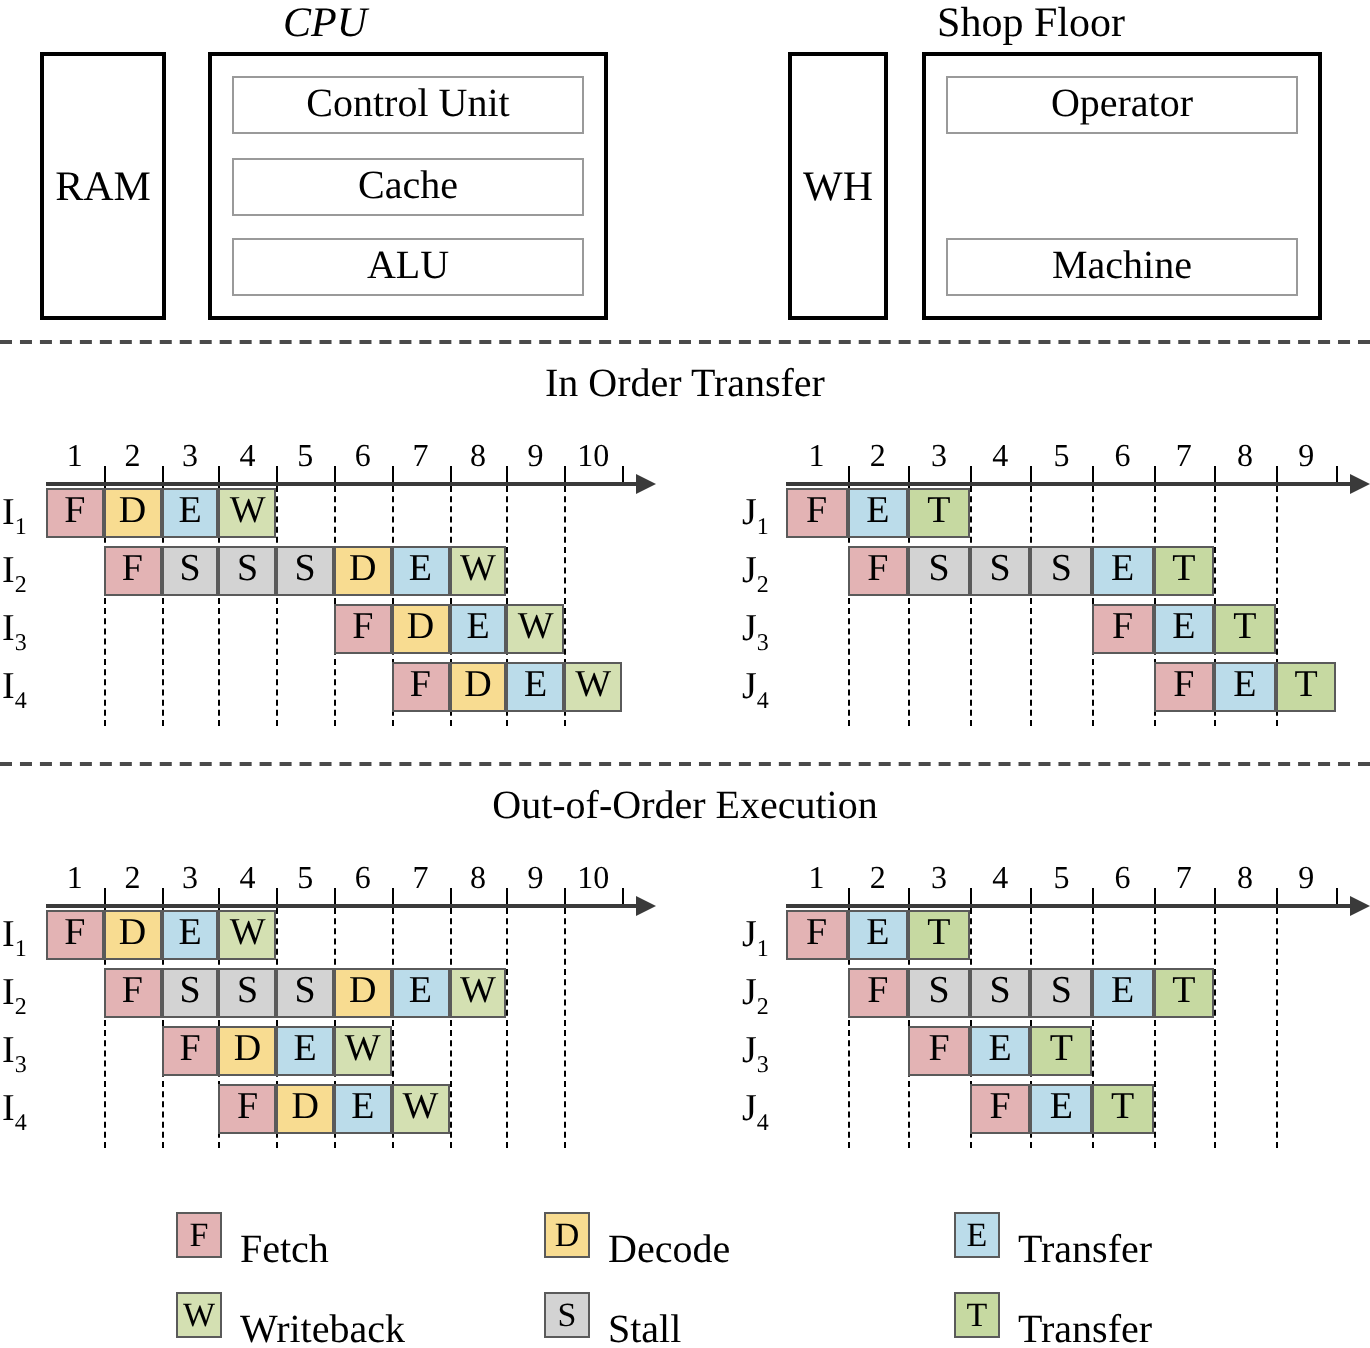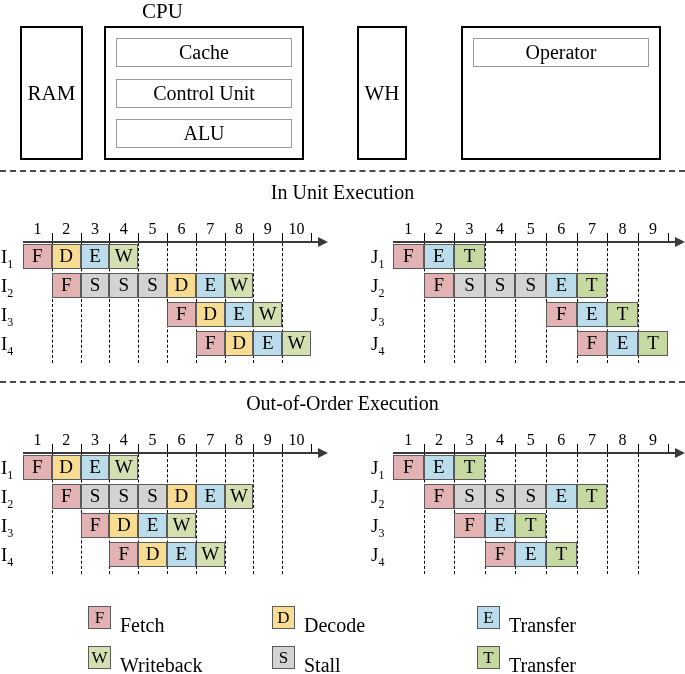--- a/index.html
+++ b/index.html
@@ -103,41 +103,43 @@
     text-align:center;
     font-size:17px;line-height:21px;
     margin-right:9px;
   }
   .legend-text{font-size:20px;line-height:22px;white-space:nowrap;margin-top:16px;}
 </style>
 </head>
 <body>
 
 <div id="arch">
-    <div class="arch-title" style="left: 20px; top: 0px; width: 285px;">CPU</div>
+    <div class="arch-title" style="left: 20px; top: 0px; width: 285px; font-style: italic;">CPU</div>
     <div class="outer-box single" style="left: 20px; top: 26px; width: 63px; height: 134px;">
       <span>RAM</span>
     </div>
     <div class="outer-box" style="left: 104px; top: 26px; width: 200px; height: 134px;"></div>
     <div class="inner-stack" style="left: 116px; top: 38px; width: 176px; height: 110px;">
+      <div class="inner-box"><span>Control Unit</span></div>
       <div class="inner-box"><span>Cache</span></div>
-      <div class="inner-box"><span>Control Unit</span></div>
       <div class="inner-box"><span>ALU</span></div>
     </div>
-    <div class="outer-box single" style="left: 357px; top: 26px; width: 50px; height: 134px;">
+    <div class="arch-title" style="left: 373px; top: 0px; width: 285px;">Shop Floor</div>
+    <div class="outer-box single" style="left: 394px; top: 26px; width: 50px; height: 134px;">
       <span>WH</span>
     </div>
     <div class="outer-box" style="left: 461px; top: 26px; width: 200px; height: 134px;"></div>
     <div class="inner-stack" style="left: 473px; top: 38px; width: 176px; height: 110px;">
       <div class="inner-box"><span>Operator</span></div>
+      <div class="inner-box"><span>Machine</span></div>
     </div>
   </div>
 
 <div class="hsep" style="top:170px"></div>
-<div class="section-title" style="top:181px">In Unit Execution</div>
+<div class="section-title" style="top:181px">In Order Transfer</div>
 
 <div class="hsep" style="top:381px"></div>
 <div class="section-title" style="top:392px">Out-of-Order Execution</div>
 
 <div id="charts">
     <div class="chart" style="left: 23px; top: 208px; width: 318px; height: 158px;">
       <div class="tick-label" style="left: -6px; top: 12px; width: 40.8px;">1</div>
       <div class="tick-label" style="left: 22.8px; top: 12px; width: 40.8px;">2</div>
       <div class="tick-label" style="left: 51.6px; top: 12px; width: 40.8px;">3</div>
       <div class="tick-label" style="left: 80.4px; top: 12px; width: 40.8px;">4</div>

